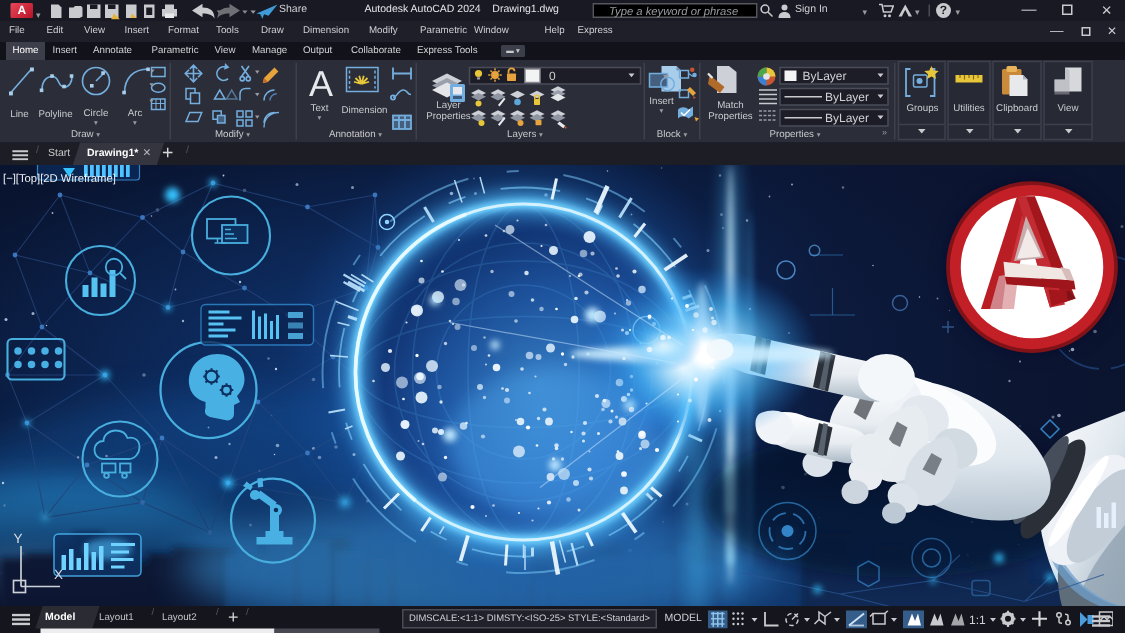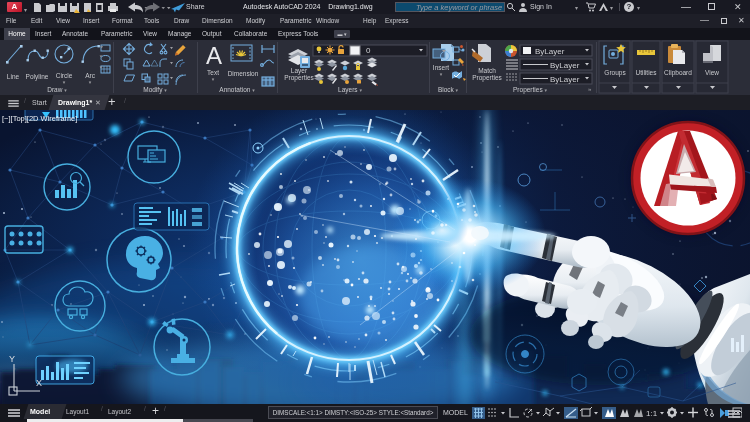--- a/index.html
+++ b/index.html
@@ -39,21 +39,21 @@
       </g>
       <path d="M103 3 L103 0.5 L96 5 L103 9.5 L103 7 C107 7 110 8 111 10.5 C111 5 108 3 103 3 Z" fill="#c9cace"></path>
       <path d="M112.5 5 l3.5 0 -1.75 2.2 z" fill="#8a8b90"></path>
       <path d="M121 3 L121 0.5 L128 5 L121 9.5 L121 7 C117 7 114 8 113 10.5 C113 5 116 3 121 3 Z" fill="#6f7076"></path>
       <path d="M129.5 5 l3.5 0 -1.75 2.2 z" fill="#8a8b90"></path>
       <path d="M135 5 l3.5 0 -1.75 2.2 z" fill="#9a9ba0"></path>
       <path d="M139 7 L153 1 L147 8.5 L144 7.5 L143 10.5 L141.5 7.5 Z" fill="#3f9bd8"></path>
     </svg>
     <span class="abs" style="left:186px;top:0;height:14px;line-height:14px;color:#d0d1d5;">Share</span>
     <span class="abs" style="left:243px;top:0;height:14px;line-height:14px;color:#e4e5e8;font-size:7px;">Autodesk AutoCAD 2024&nbsp;&nbsp;&nbsp;&nbsp;Drawing1.dwg</span>
-    <span class="abs" style="left:395px;top:2px;width:110px;height:10px;background:#0c4a6e;border:1px solid #55565f;color:#9b9ca3;font-style:italic;font-size:7.5px;line-height:9px;padding-left:20px;">Type a keyword or phrase</span>
+    <span class="abs" style="left:395px;top:2px;width:110px;height:10px;background:#000000;border:1px solid #55565f;color:#9b9ca3;font-style:italic;font-size:7.5px;line-height:9px;padding-left:10px;">Type a keyword or phrase</span>
     <svg class="abs" style="left:506px;top:2px" width="10" height="10" viewBox="0 0 10 10">
         <circle cx="4" cy="4" r="2.6" fill="none" stroke="#c9cace"></circle>
         <path d="M6 6l3 3" stroke="#c9cace"></path>
       </svg>
     <svg class="abs" style="left:518px;top:2px" width="10" height="10" viewBox="0 0 10 10">
         <circle cx="5" cy="3" r="2" fill="#c9cace"></circle>
         <path d="M1 10c0-3 2-4 4-4s4 1 4 4z" fill="#c9cace"></path>
       </svg>
     <span class="abs" style="left:530px;top:0;height:14px;line-height:14px;color:#d0d1d5;">Sign In</span>
     <span class="abs" style="left:575px;top:4px;color:#9a9ba0;font-size:6px;">▾</span>

